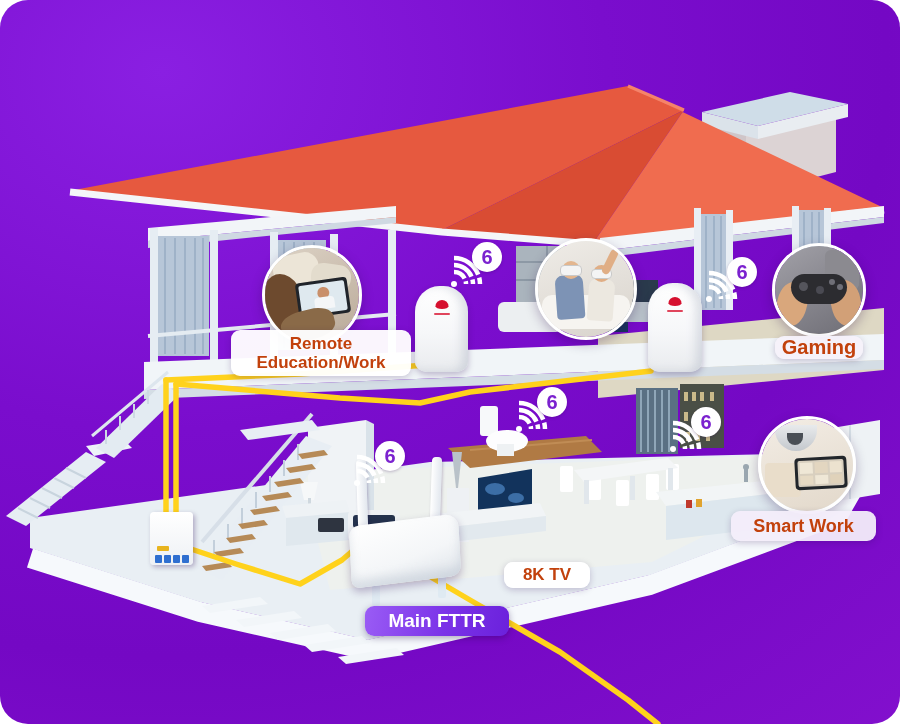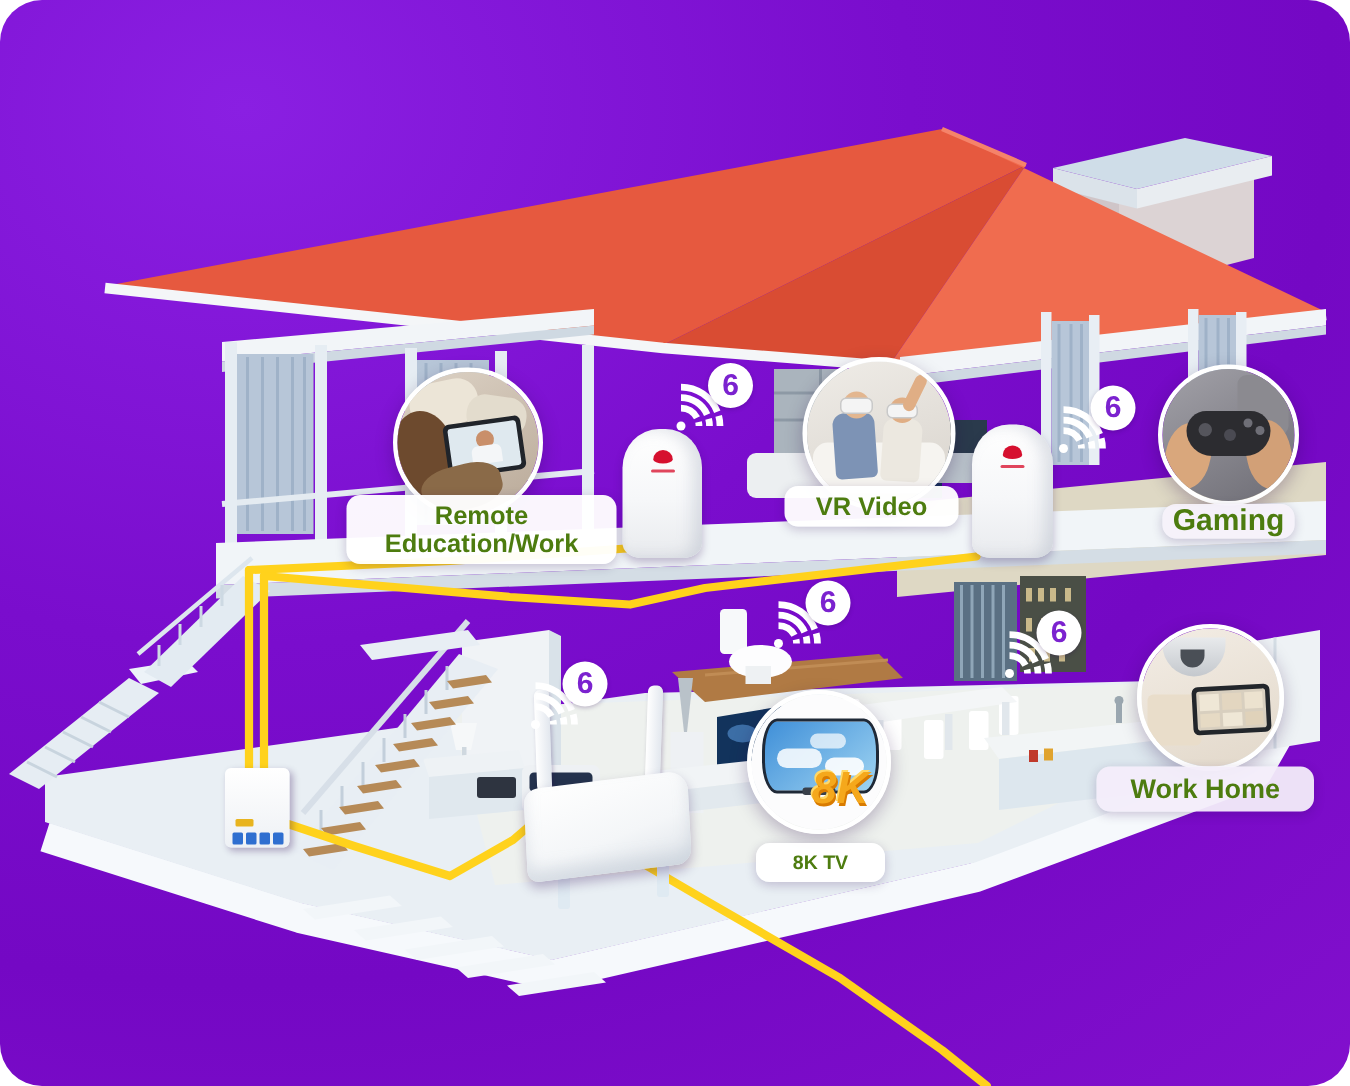--- a/index.html
+++ b/index.html
@@ -5,21 +5,21 @@
   html,body{margin:0;padding:0;background:#ffffff;}
   .stage{
     position:relative;width:900px;height:724px;border-radius:28px;overflow:hidden;
     background:radial-gradient(130% 130% at 18% 10%, #8a1fe2 0%, #7a0dcd 38%, #7408c4 62%, #8511cf 100%);
     font-family:"Liberation Sans",sans-serif;
   }
   .scene{position:absolute;left:0;top:0;}
   
   .pill{
     position:absolute;display:flex;align-items:center;justify-content:center;text-align:center;
-    font-weight:bold;color:#4d7c0f;background:rgba(255,255,255,.96);
+    font-weight:bold;color:#c2410c;background:rgba(255,255,255,.96);
     border-radius:9px;box-shadow:0 2px 7px rgba(40,0,80,.22);line-height:1.12;
   }
   .pill.purple{background:linear-gradient(100deg,#9a5cf5 0%,#7b33e8 55%,#6b21dc 100%);color:#ffffff;box-shadow:0 2px 7px rgba(30,0,70,.35);}
   
   .wifi{position:absolute;width:54px;height:50px;}
   .wifi svg{position:absolute;left:0;top:0;}
   .wifi .badge{
     position:absolute;right:0;top:0;width:30px;height:30px;border-radius:50%;
     background:#ffffff;color:#7b22cf;font-weight:bold;font-size:20px;line-height:30px;text-align:center;
     box-shadow:0 1px 3px rgba(40,0,80,.25);
@@ -433,30 +433,20 @@
         <div class="ab" style="left:2px;top:2px;width:13px;height:11px;background:#efe7d6;"></div>
         <div class="ab" style="left:17px;top:2px;width:13px;height:11px;background:#e3d6c0;"></div>
         <div class="ab" style="left:32px;top:2px;width:12px;height:11px;background:#ece2cf;"></div>
         <div class="ab" style="left:2px;top:15px;width:13px;height:9px;background:#e6dac4;"></div>
         <div class="ab" style="left:17px;top:15px;width:13px;height:9px;background:#efe7d6;"></div>
         <div class="ab" style="left:32px;top:15px;width:12px;height:9px;background:#e0d2ba;"></div>
       </div>
     </div>
   </div>
 
-  <div class="photo" style="left:498px;top:460px;width:90px;height:90px;">
-    <div class="fill" style="background:#fcfcfd;"></div>
-    <div class="ab" style="left:7px;top:16px;width:74px;height:46px;background:linear-gradient(140deg,#3f8fd8,#9fd4f2);border:2px solid #1f2937;border-radius:10px/22px;">
-      <div class="ab" style="left:8px;top:18px;width:30px;height:13px;background:#ffffff;border-radius:10px;opacity:.85;"></div>
-      <div class="ab" style="left:30px;top:8px;width:24px;height:10px;background:#ffffff;border-radius:10px;opacity:.7;"></div>
-      <div class="ab" style="left:40px;top:24px;width:26px;height:12px;background:#ffffff;border-radius:10px;opacity:.9;"></div>
-    </div>
-    <div class="ab" style="left:34px;top:62px;width:22px;height:5px;background:#39404a;border-radius:2px;"></div>
-    <div class="ab" style="left:40px;top:46px;font-weight:bold;font-style:italic;font-size:30px;color:#f5a81c;text-shadow:1px 2px 0 #d97b00, -1px -1px 0 #ffd867;">8K</div>
-  </div>
 
   <div class="pill" style="left:231px;top:330px;width:164px;height:42px;font-size:17px;padding:2px 8px;">Remote Education/Work</div>
-  <div class="pill" style="left:523px;top:324px;width:100px;height:23px;font-size:17px;padding:2px 8px;">VR Video</div>
   <div class="pill" style="left:775px;top:336px;width:76px;height:21px;font-size:20px;padding:1px 6px;background:rgba(246,241,250,.95);">Gaming</div>
-  <div class="pill" style="left:731px;top:511px;width:133px;height:28px;font-size:18px;padding:1px 6px;background:rgba(243,237,250,.95);">Work Home</div>
-  <div class="pill" style="left:504px;top:562px;width:74px;height:24px;font-size:13px;padding:1px 6px;">8K TV</div>
+  <div class="pill" style="left:731px;top:511px;width:133px;height:28px;font-size:18px;padding:1px 6px;background:rgba(243,237,250,.95);">Smart Work</div>
+  <div class="pill" style="left:504px;top:562px;width:74px;height:24px;font-size:17px;padding:1px 6px;">8K TV</div>
+  <div class="pill purple" style="left:365px;top:606px;width:132px;height:28px;font-size:19px;padding:1px 6px;">Main FTTR</div>
 
 </div>
 
 </body></html>

